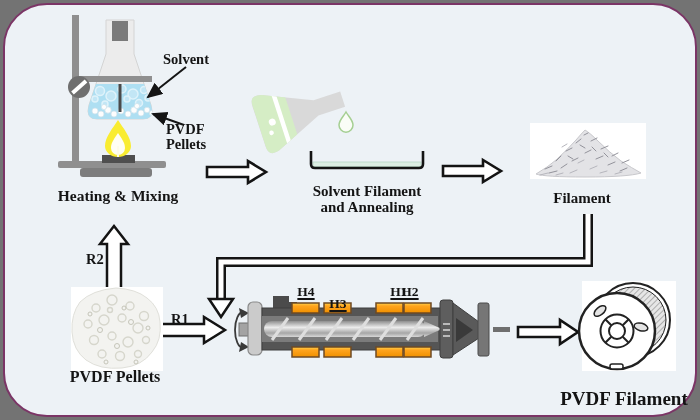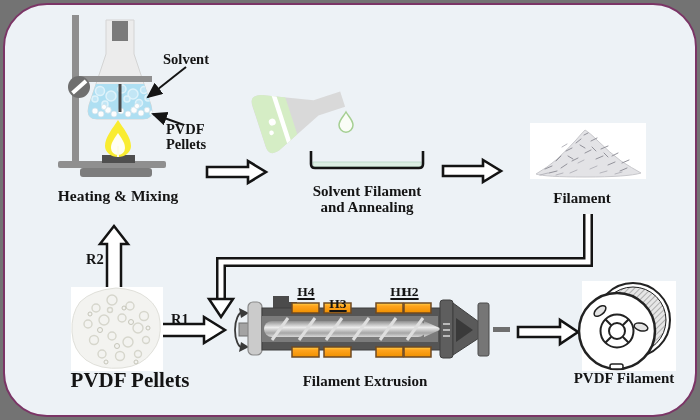--- a/index.html
+++ b/index.html
@@ -292,23 +292,22 @@
 
   <div class="lbl c" style="left:542px;top:104px;font-size:15px;line-height:16px">
   </div>
 
   <div class="lbl c" style="left:582px;top:190px;font-size:15px">Filament</div>
 
   <div class="lbl" style="left:86px;top:251px;font-size:14.5px">R2</div>
 
   <div class="lbl" style="left:171px;top:311px;font-size:14.5px">R1</div>
 
-  <div class="lbl c" style="left:130px;top:368px;font-size:21px">PVDF Pellets</div>
+  <div class="lbl c" style="left:115px;top:368px;font-size:16px">PVDF Pellets</div>
 
   <div class="lbl c hlab" style="left:306px;top:284px">H4</div>
   <div class="lbl c hlab" style="left:338px;top:296px">H3</div>
   <div class="lbl c hlab" style="left:410px;top:284px">H2</div>
   <div class="lbl c hlab" style="left:399px;top:284px">H1</div>
 
-  <div class="lbl c" style="left:365px;top:373px;font-size:15px">Filament Extrusion</div>
-
-  <div class="lbl c" style="left:624px;top:370px;font-size:15px">PVDF Filament</div>
+
+  <div class="lbl c" style="left:624px;top:388px;font-size:19px">PVDF Filament</div>
 </div>
 
 </body></html>

